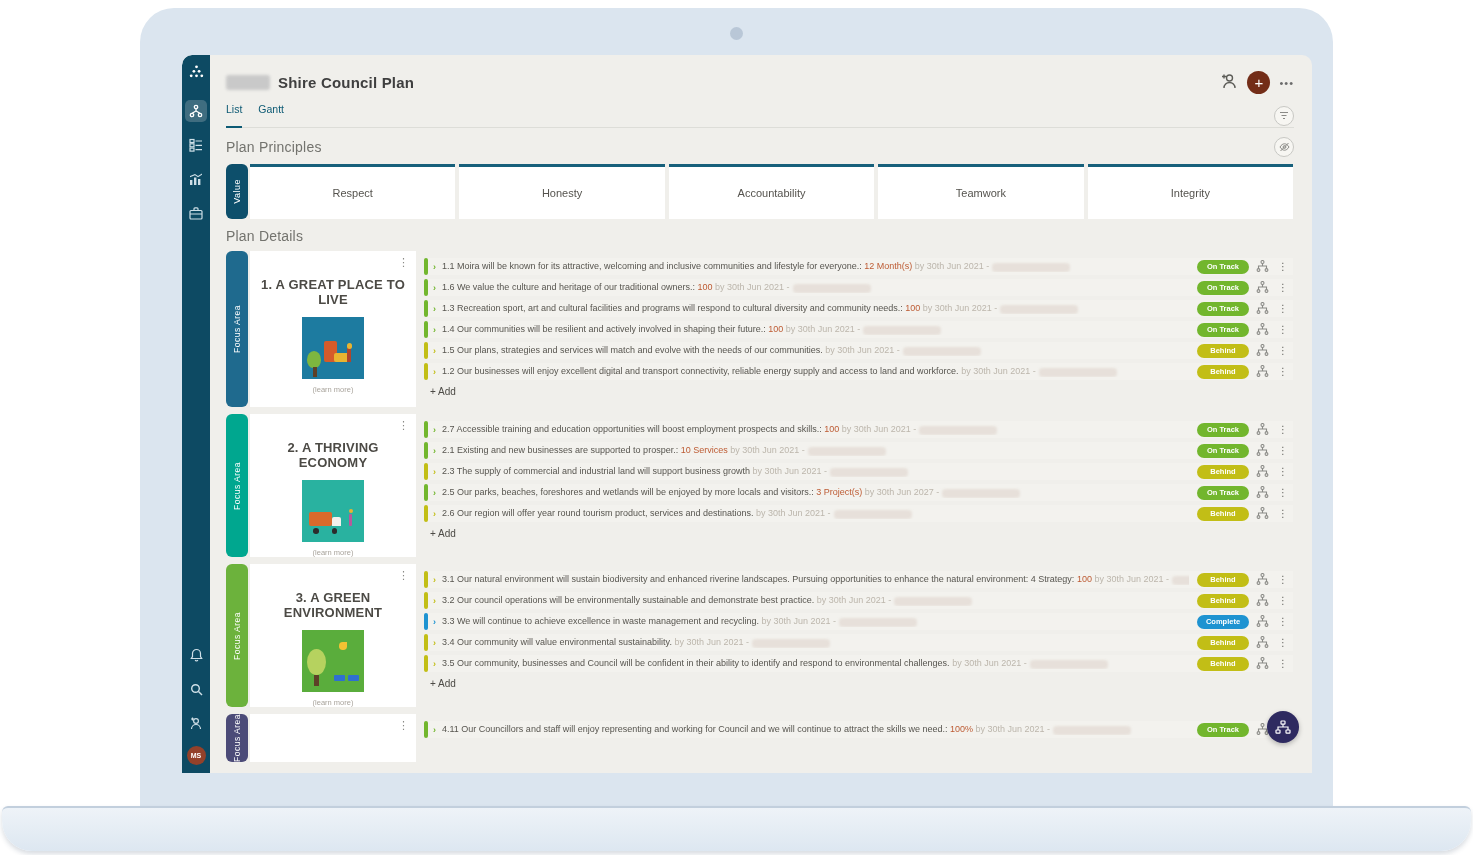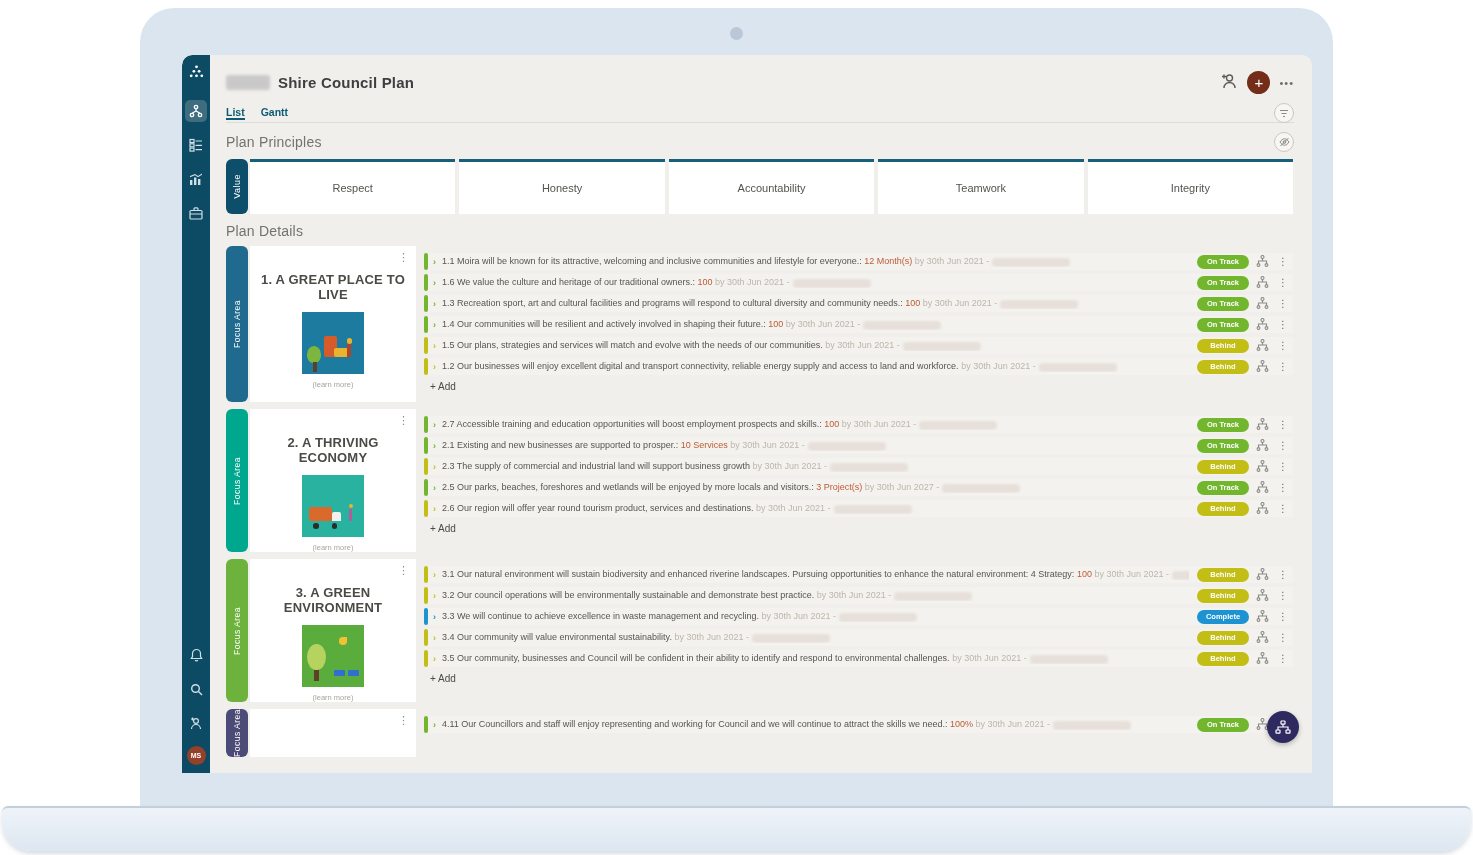--- a/index.html
+++ b/index.html
@@ -43,21 +43,21 @@
   .title-row { display:flex; align-items:center; }
   .redact-title { width:44px; height:15px; background:#c9c9c9; border-radius:3px;
     filter:blur(1.5px); margin-right:8px; }
   .app-title { font-size:15px; font-weight:700; color:#3f3f3f; letter-spacing:.2px; }
   .hdr-actions { margin-left:auto; display:flex; align-items:center; gap:9px; }
   .plus-btn { width:23px; height:23px; border-radius:50%; background:#732d18; border:none;
     color:#fff; font-size:15px; line-height:21px; text-align:center; cursor:pointer; }
   .more-dots { color:#6b6b6b; font-size:11px; letter-spacing:1px; cursor:pointer; }
 
   .tabs-row { display:flex; align-items:center; margin-top:9px; }
-  .tab { font-size:10.5px; font-weight:700; color:#0d5a74; margin-right:16px; padding-bottom:0;
+  .tab { font-size:10.5px; font-weight:400; color:#0d5a74; margin-right:16px; padding-bottom:11px;
     cursor:pointer; border-bottom:2px solid transparent; }
   .tab.active { border-bottom:2px solid #0d5a74; }
   .circle-btn { width:20px; height:20px; border-radius:50%; border:1px solid #c8c8c4; background:#f7f6f2;
     display:flex; align-items:center; justify-content:center; cursor:pointer; margin-left:auto; }
   .hdr-divider { border-bottom:1px solid #ddddd8; margin-top:-1px; }
 
   .sect-head { display:flex; align-items:center; padding:9px 18px 7px 16px; }
   .sect-title { font-size:14px; color:#73736e; letter-spacing:.2px; }
   .sect-head .circle-btn { margin-left:auto; }
 

